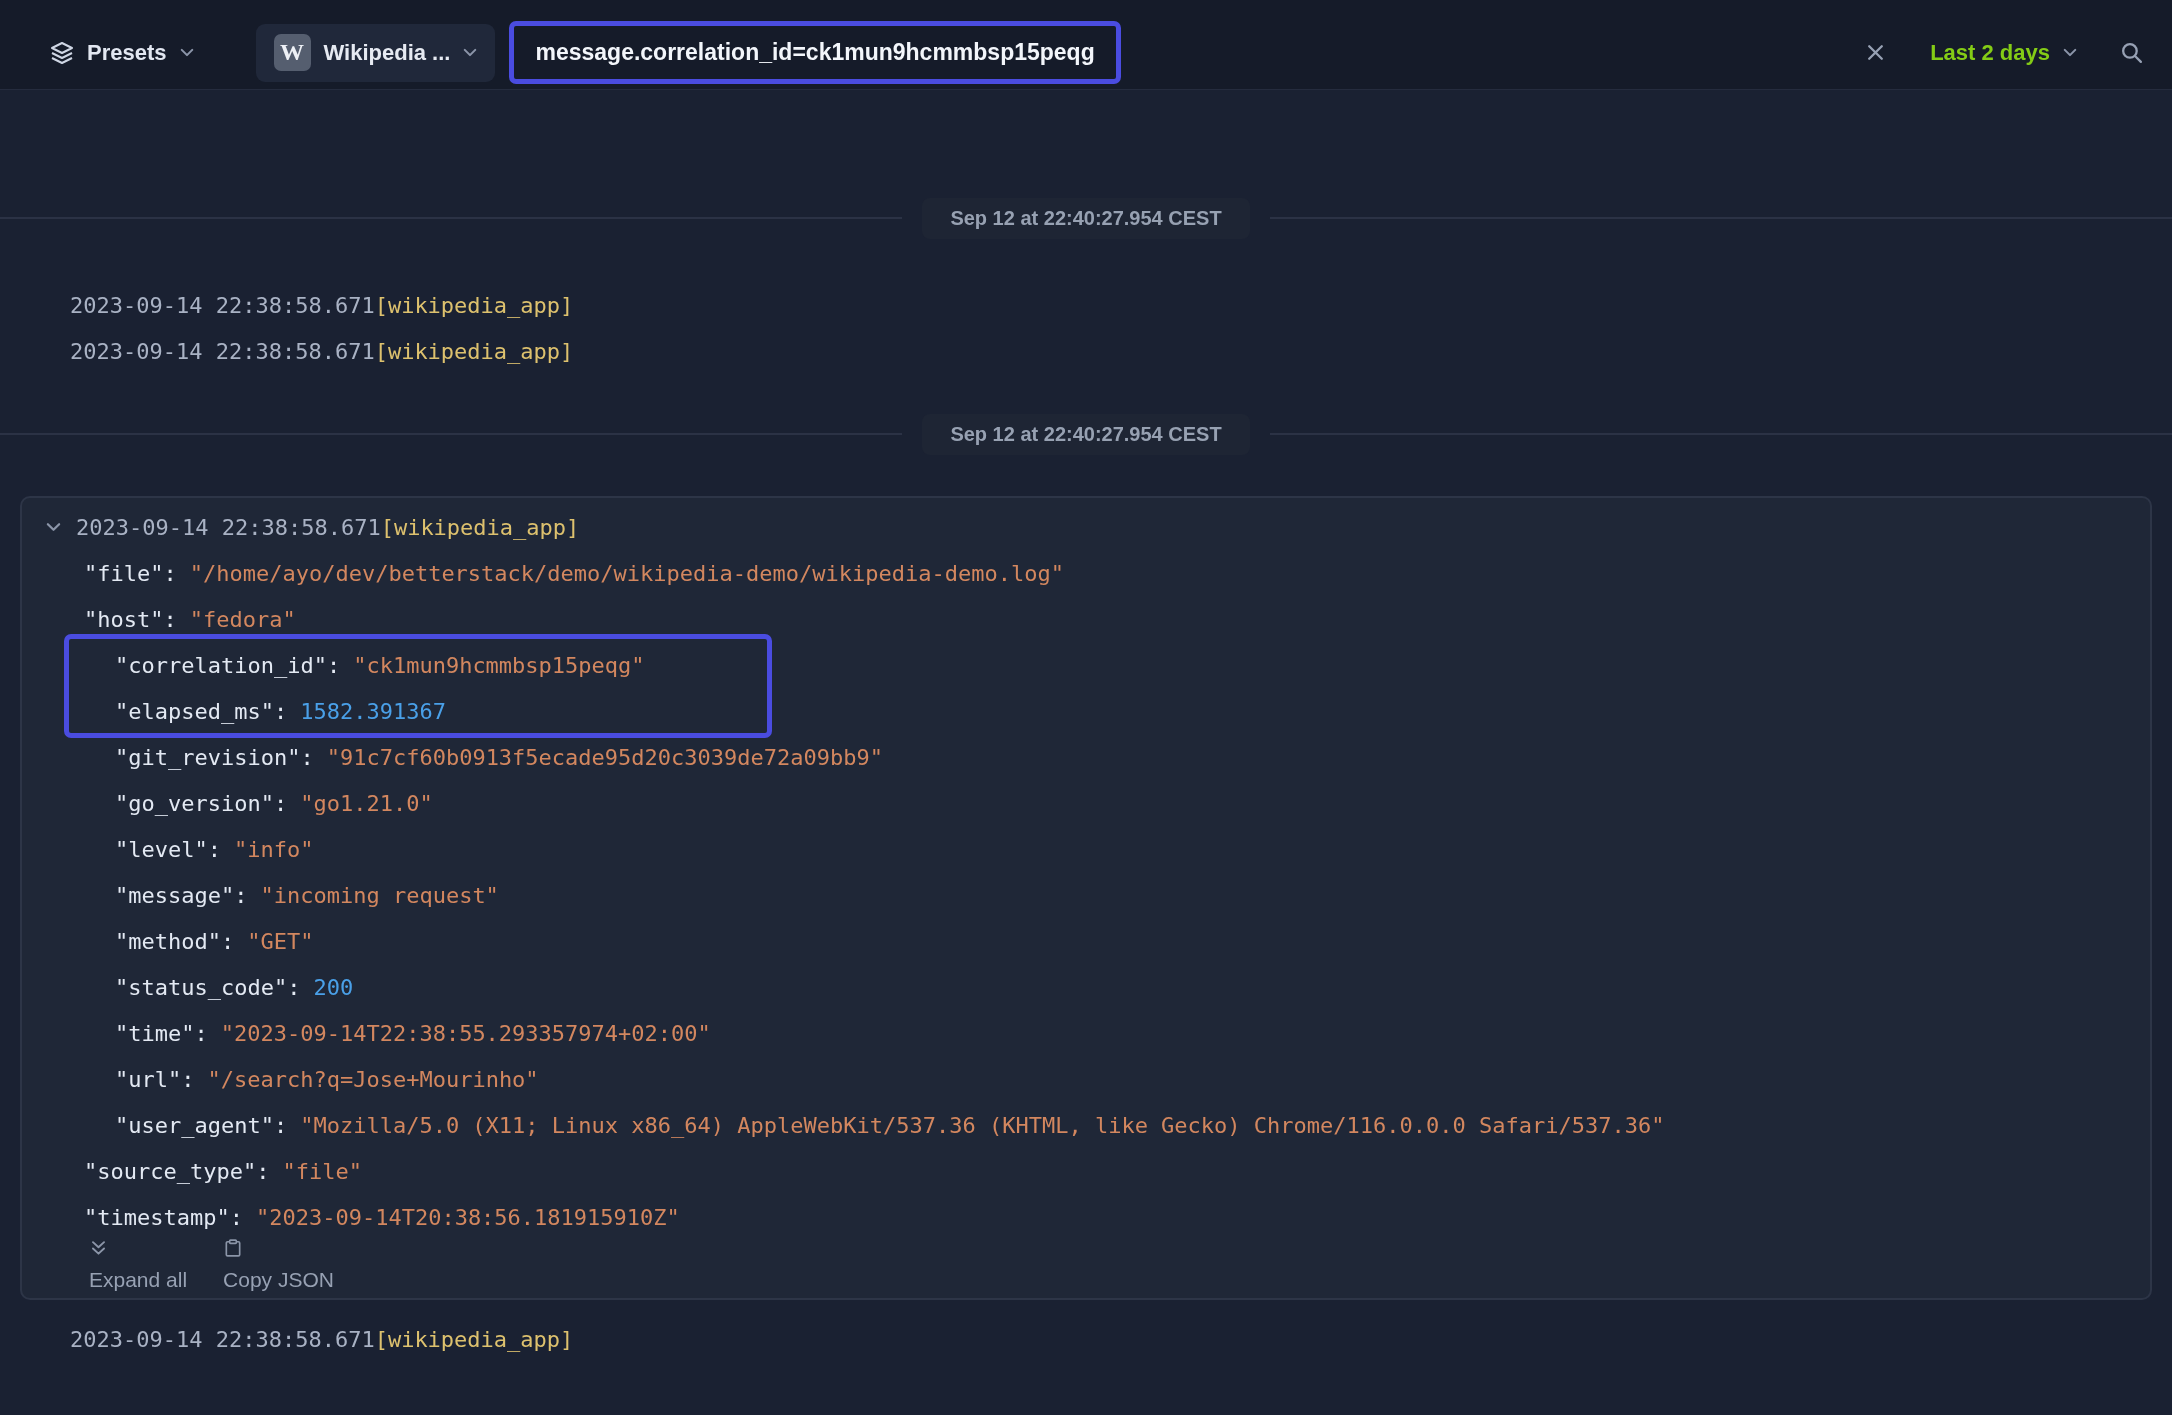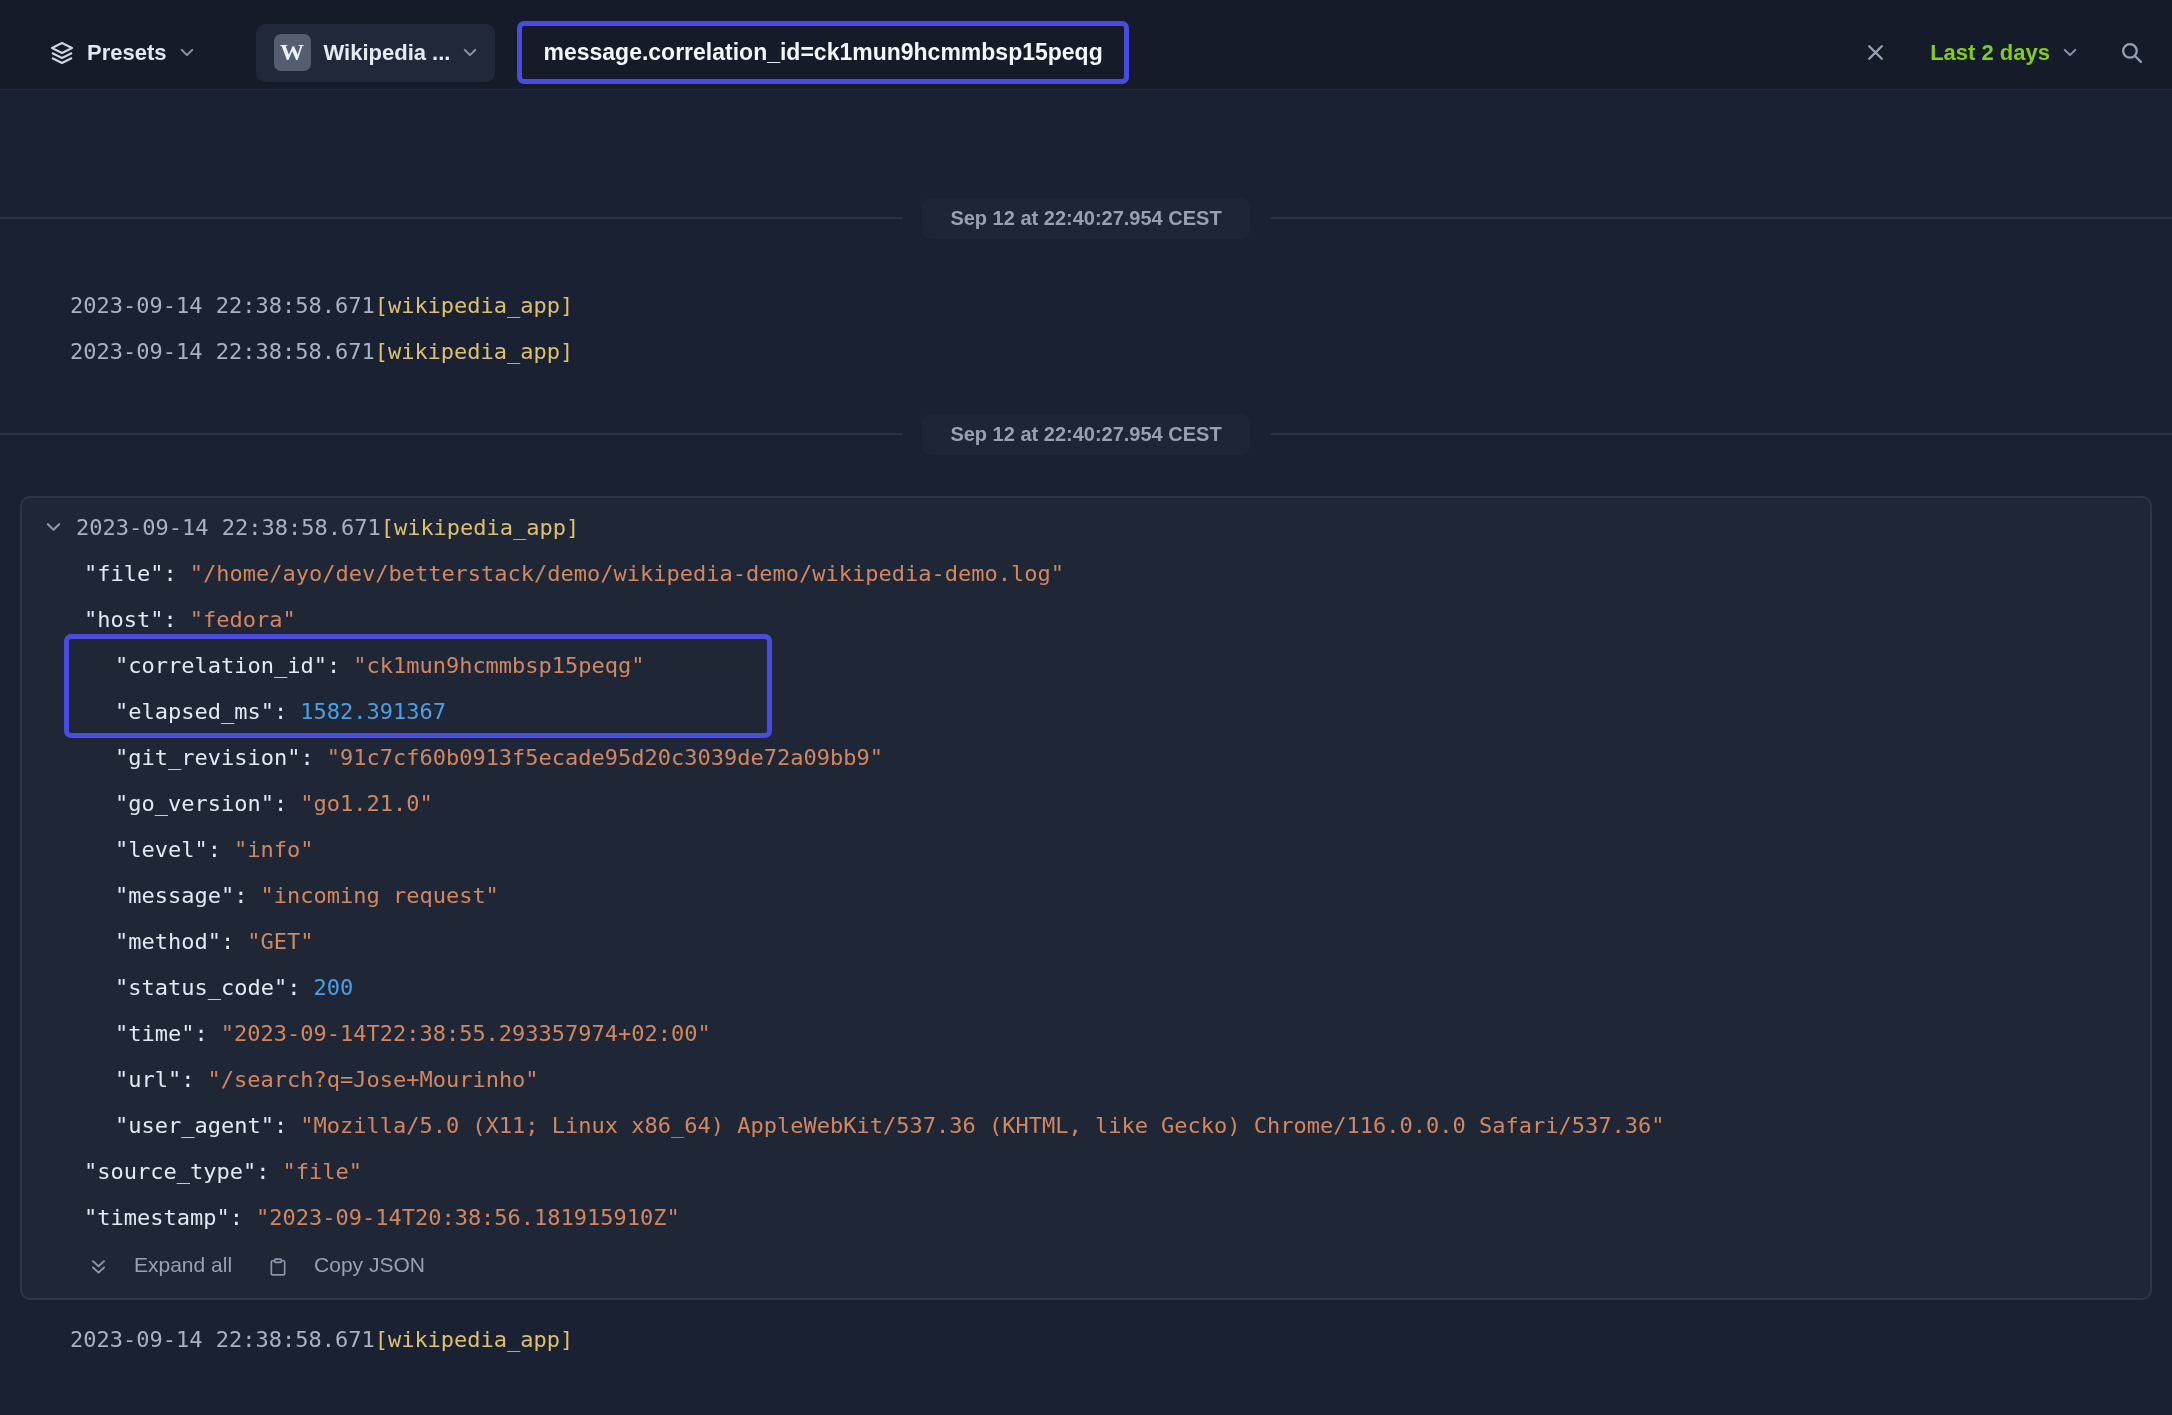--- a/index.html
+++ b/index.html
@@ -36,21 +36,21 @@
     font-size: 22px; font-weight: 700; color: #e6eaf2;
     cursor: pointer; white-space: nowrap;
   }
   .w-badge {
     width: 37px; height: 37px; border-radius: 7px;
     background: #555e6f; color: #eef1f6;
     font-family: "Liberation Serif", serif; font-weight: 700; font-size: 24px;
     display: flex; align-items: center; justify-content: center;
   }
   .query-box {
-    margin-left: 22px;
+    margin-left: 14px;
     border: 5px solid var(--annotation, #4a4ce0);
     border-radius: 7px;
     height: 63px;
     display: flex; align-items: center;
     padding: 0 21px;
     font-size: 23px; font-weight: 600; color: #f3f6fb;
     white-space: nowrap;
     cursor: text;
   }
   .spacer { flex: 1; }
@@ -130,21 +130,21 @@
   .val.string { color: var(--string-value, #d3875f); }
   .val.number { color: var(--number-value, #4aa0e8); }
 
   .card-footer {
     height: 46px;
     margin-top: 2px;
     padding-left: 43px;
     display: flex; align-items: center; gap: 36px;
     color: #97a1b3; font-size: 21px; font-weight: 500;
   }
-  .card-footer .item { display: flex; align-items: flex-end; gap: 26px; cursor: pointer; }
+  .card-footer .item { display: flex; align-items: flex-start; gap: 10px; cursor: pointer; flex-direction: column; }
   .card-footer .icon { color: #8b95a8; }
 </style>
 </head>
 <body>
 
 <div class="topbar">
 
   <div class="tb-btn presets">
     <span class="icon layers">
       <svg width="24" height="24" viewBox="0 0 24 24" fill="none" stroke="currentColor" stroke-width="2" stroke-linejoin="round">

